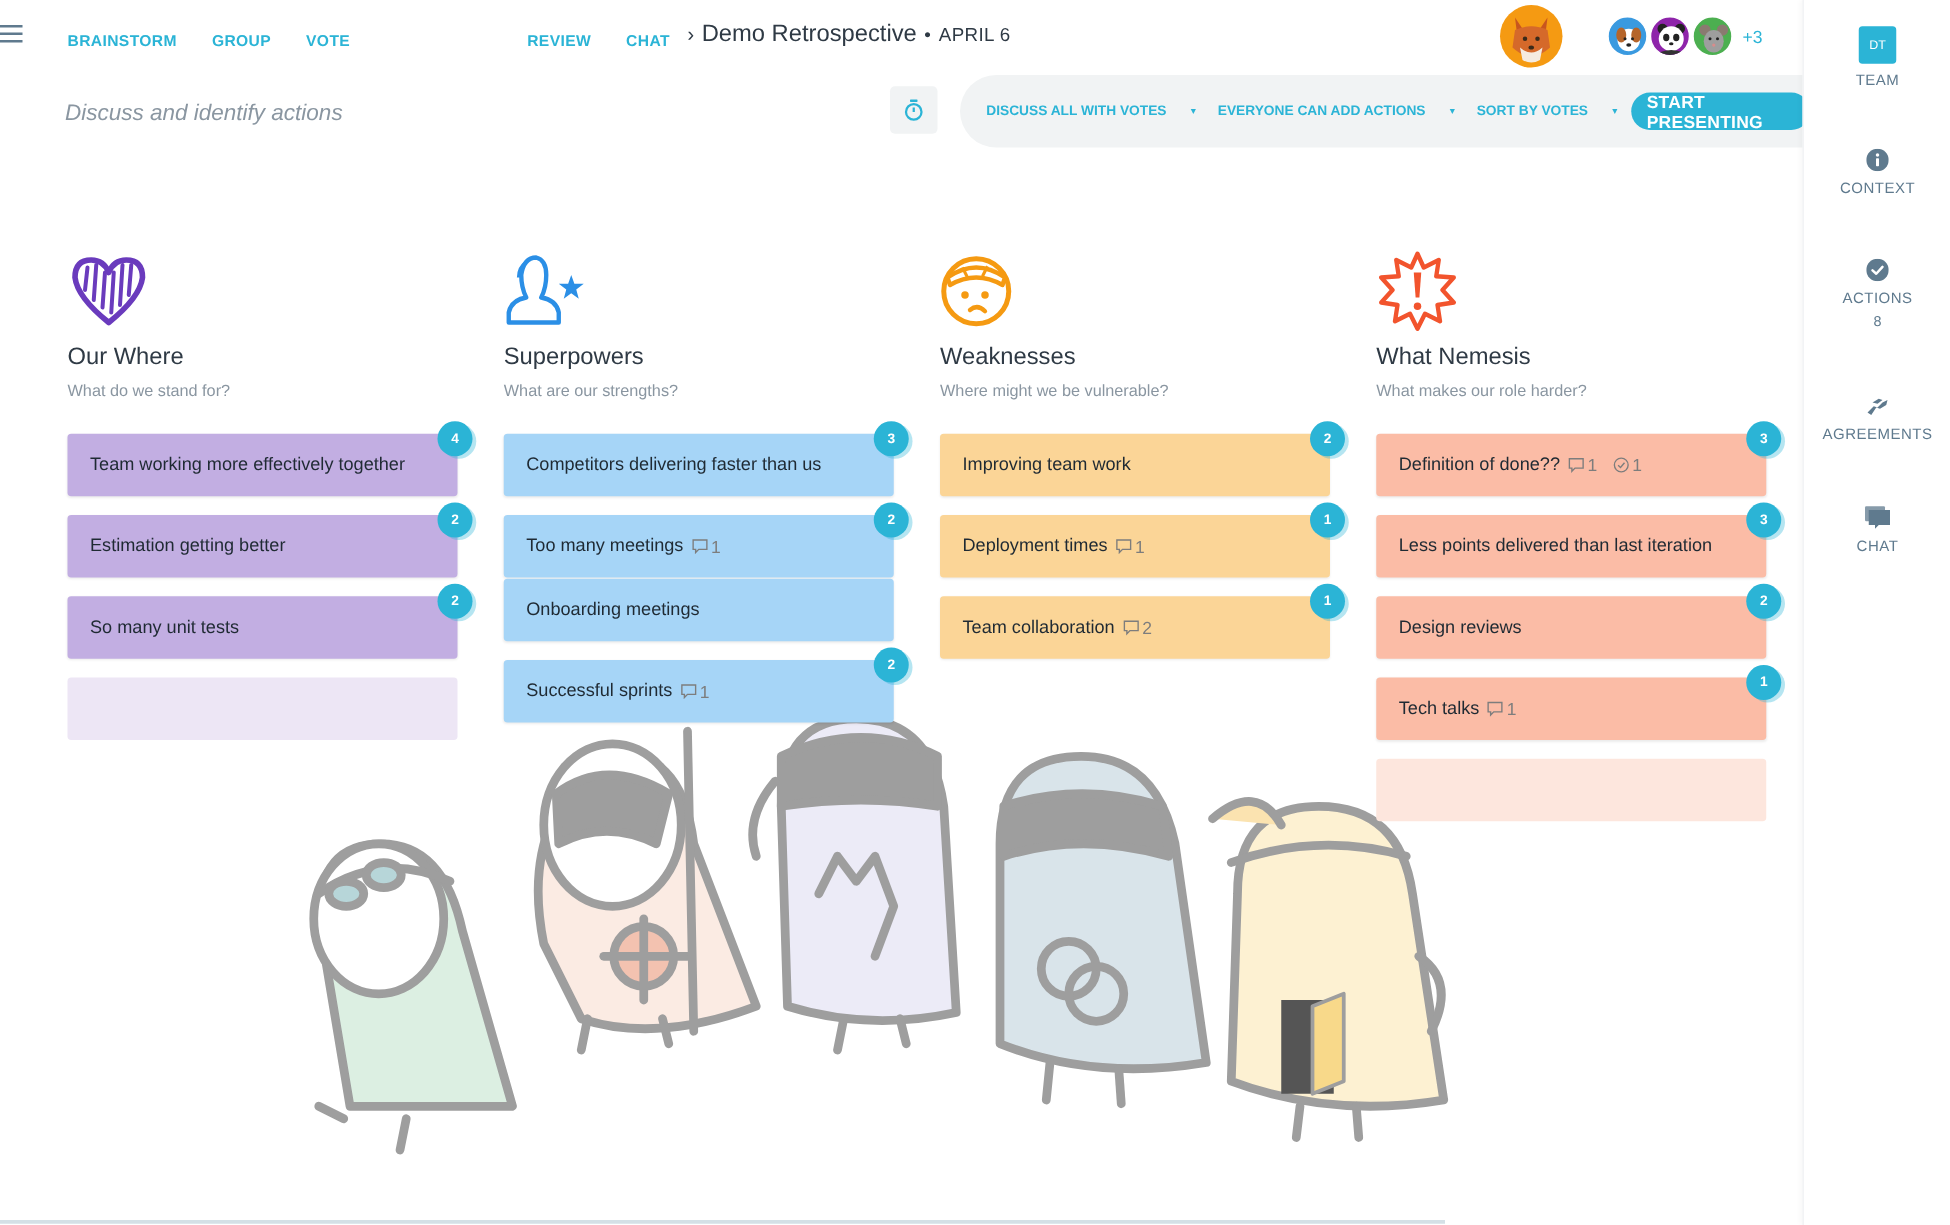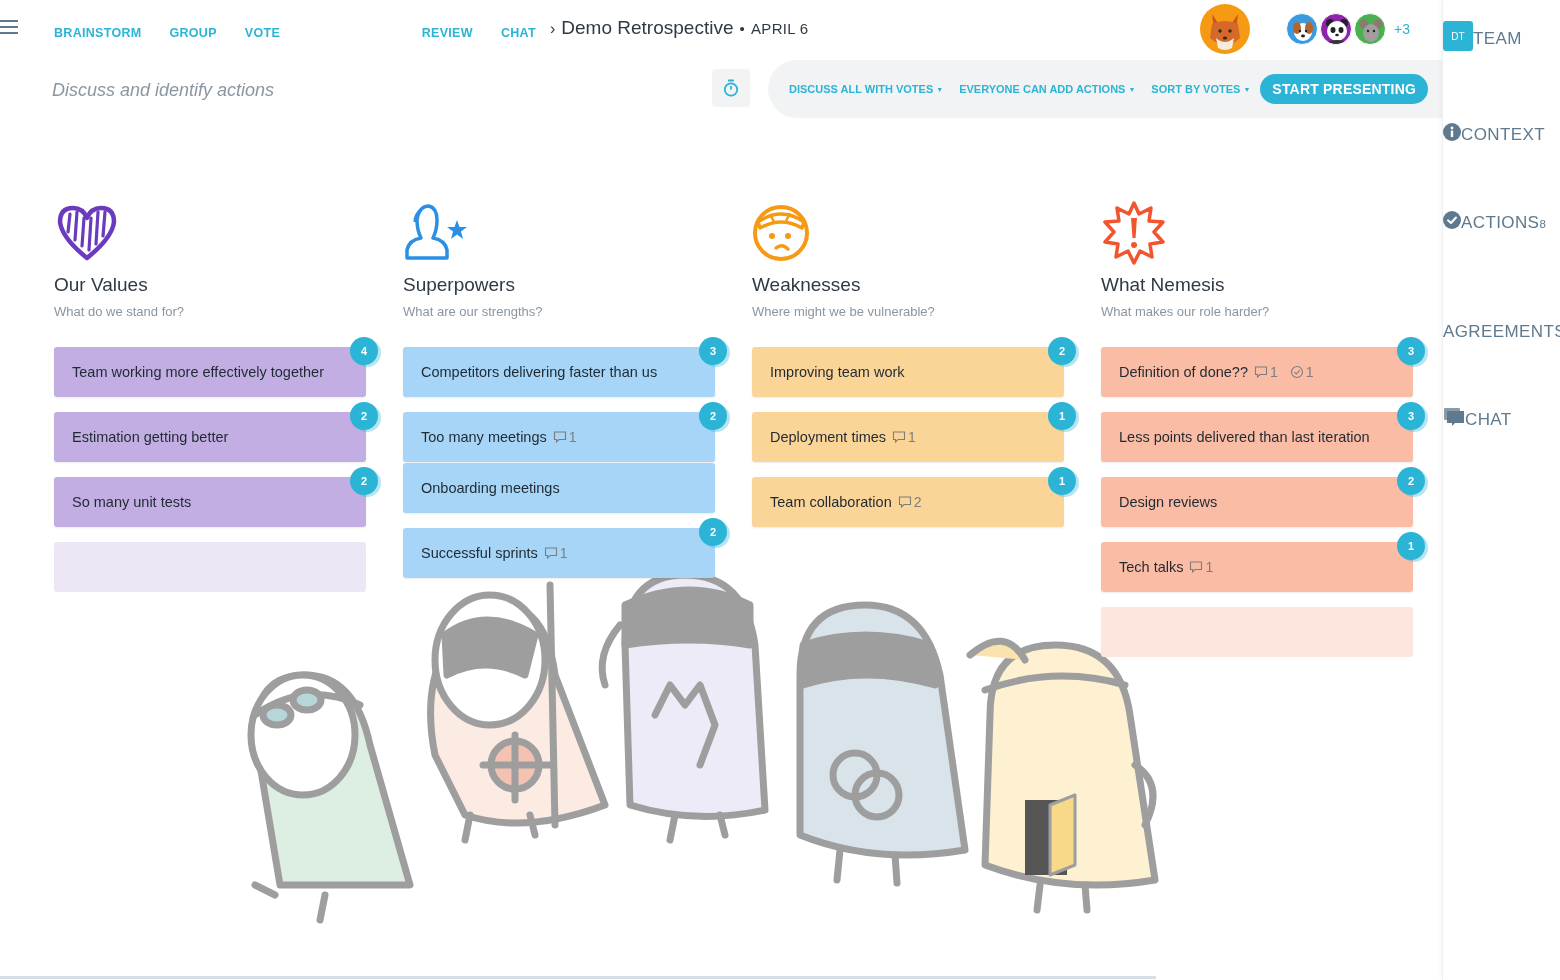--- a/index.html
+++ b/index.html
@@ -23,28 +23,28 @@
   .facilitator { position: absolute; left: 1200px; top: 4px; width: 50px; height: 50px; border-radius: 50%; background: #f59a12; overflow: hidden; }
   .participants { position: absolute; left: 1286px; top: 13px; display: flex; align-items: center; }
   .pav { width: 32px; height: 32px; border-radius: 50%; margin-right: 2px; overflow: hidden; border: 1px solid #fff; }
   .more { font-size: 14px; color: #2bb4d6; margin-left: 6px; }
 
   .subtitle { position: absolute; left: 52px; top: 80px; font-size: 18px; font-style: italic; color: #8a96a1; }
 
   .timer-btn { position: absolute; left: 712px; top: 69px; width: 38px; height: 38px; background: #f1f3f4; border-radius: 4px; display: flex; align-items: center; justify-content: center; cursor: pointer; }
 
   .controls { position: absolute; left: 768px; top: 60px; width: 680px; height: 58px; background: #f1f3f4; border-radius: 29px 0 0 29px; display: flex; align-items: center; padding-left: 21px; }
-  .ctrl { font-size: 11px; font-weight: bold; color: #2bb4d6; margin-right: 16px; cursor: pointer; display: flex; align-items: center; gap: 3px; white-space: nowrap; }
+  .ctrl { font-size: 11px; font-weight: bold; color: #2bb4d6; margin-right: 16px; cursor: pointer; display: flex; align-items: center; gap: 18px; white-space: nowrap; }
   .ctrl .caret { font-size: 7px; }
   .present-btn { background: #2bb4d6; color: #fff; font-size: 14px; font-weight: bold; border-radius: 16px; height: 30px; padding: 0 12px; display: flex; align-items: center; cursor: pointer; letter-spacing: 0.2px; margin-left: -6px; }
 
   
   .rightbar { position: absolute; left: 1442px; top: 0; width: 118px; height: 980px; background: #fff; border-left: 1px solid #eef0f2; box-shadow: -2px 0 4px rgba(0,0,0,0.03); }
-  .rb-item { position: absolute; left: 0; width: 118px; display: flex; flex-direction: row; align-items: center; cursor: pointer; }
-  .rb-label { font-size: 17px; color: #5f7a8e; letter-spacing: 0.4px; margin-top: 6px; }
+  .rb-item { position: absolute; left: 0; width: 118px; display: flex; flex-direction: column; align-items: center; cursor: pointer; }
+  .rb-label { font-size: 12px; color: #5f7a8e; letter-spacing: 0.4px; margin-top: 6px; }
   .rb-count { font-size: 11.5px; color: #5f7a8e; margin-top: 7px; }
   .team-badge { width: 30px; height: 30px; background: #2bb4d6; border-radius: 3px; color: #fff; font-size: 10px; display: flex; align-items: center; justify-content: center; }
 
   
   .column { position: absolute; top: 200px; width: 312px; }
   .col-icon { width: 66px; height: 66px; margin-left: 0; }
   .col-title { font-size: 19px; color: #2f3a45; margin-top: 4px; }
   .col-desc { font-size: 13px; color: #8a96a1; margin-top: 8px; }
   .cards { position: absolute; top: 147px; left: 0; width: 312px; }
   .card { position: absolute; left: 0; width: 312px; height: 50px; border-radius: 3px; display: flex; align-items: center; padding-left: 18px; font-size: 14.5px; color: #1f2a33; box-shadow: 0 1px 2px rgba(0,0,0,0.08); cursor: pointer; }
@@ -248,21 +248,21 @@
     <path d="M33 58 Q8 38 6 22 Q6 8 19 8 Q29 8 33 18 Q37 8 47 8 Q60 8 60 22 Q58 38 33 58 Z" fill="none" stroke="#6a3bbd" stroke-width="4.5" stroke-linejoin="round"></path>
     <g stroke="#6a3bbd" stroke-width="3.2" stroke-linecap="round">
       <line x1="16" y1="14" x2="14" y2="32"></line>
         <line x1="23" y1="12" x2="21" y2="40"></line>
         <line x1="30" y1="18" x2="28" y2="46"></line>
       <line x1="37" y1="18" x2="35" y2="50"></line>
         <line x1="44" y1="12" x2="42" y2="44"></line>
         <line x1="51" y1="12" x2="49" y2="36"></line>
     </g>
   </svg>
-  <div class="col-title">Our Values</div>
+  <div class="col-title">Our Where</div>
   <div class="col-desc">What do we stand for?</div>
   <div class="cards">
     <div class="card purple" style="top:0">
       <span>Team working more effectively together</span>
       <span class="vote">4</span>
     </div>
     <div class="card purple" style="top:65px">
       <span>Estimation getting better</span>
       <span class="vote">2</span>
     </div>

